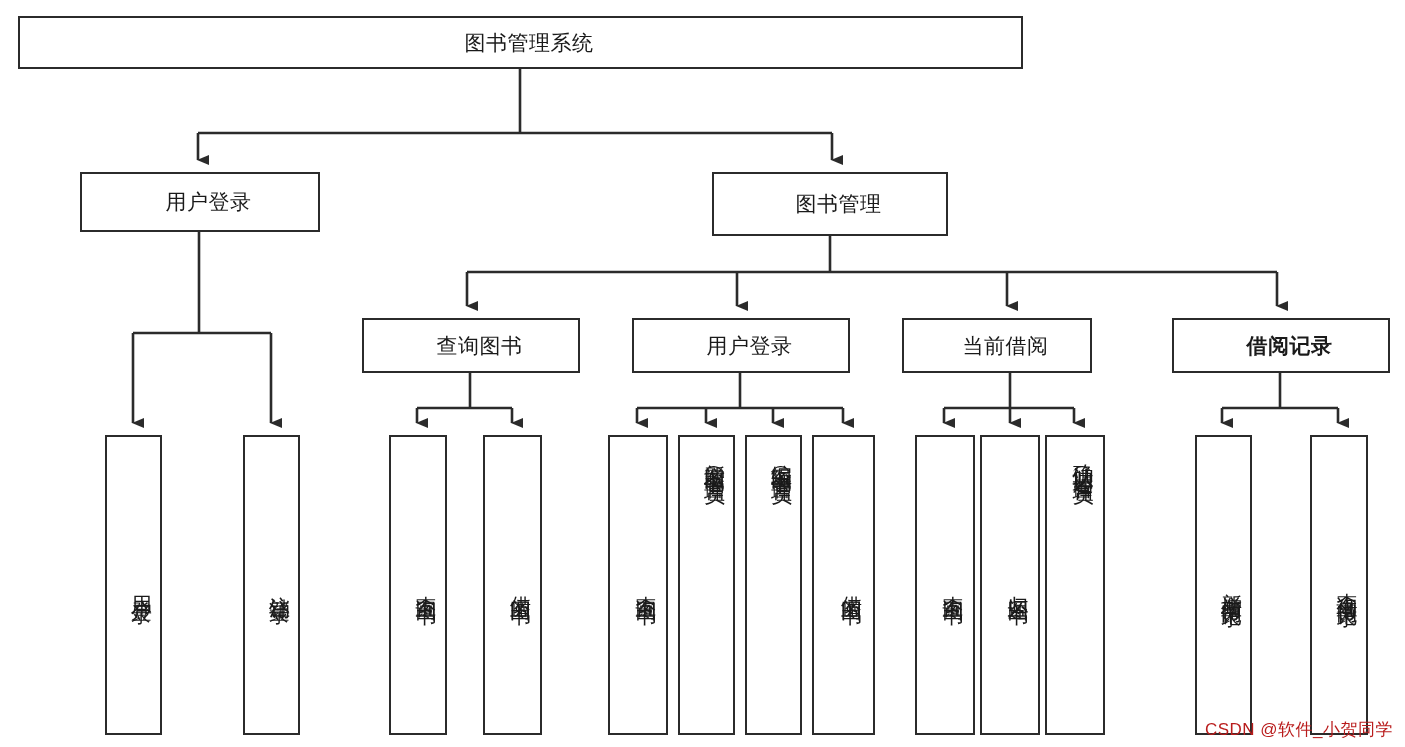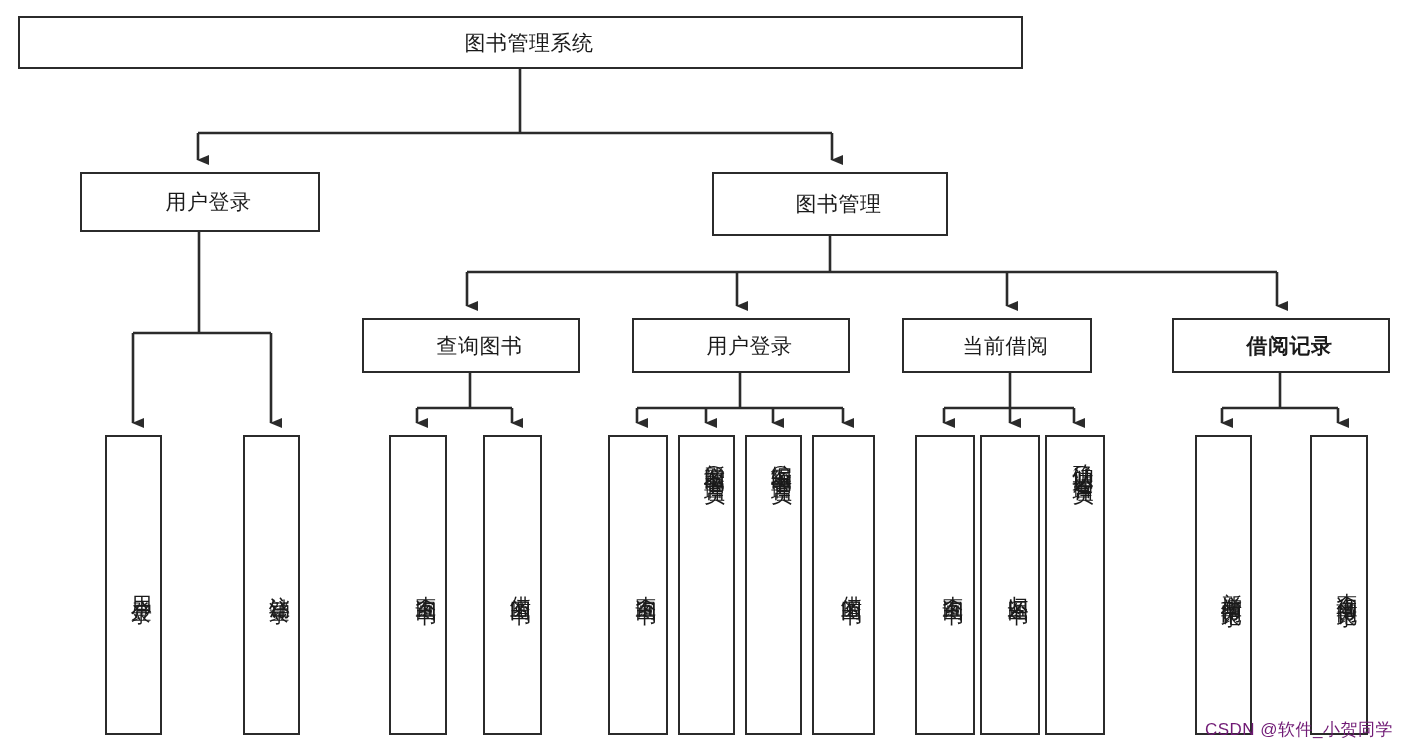--- a/index.html
+++ b/index.html
@@ -53,21 +53,21 @@
   }
   .node-v.center {
     justify-content: center;
     padding-top: 0;
   }
   .watermark {
     position: absolute;
     right: 12px;
     bottom: 6px;
     font-size: 17px;
-    color: #701a75;
+    color: #b91c1c;
     z-index: 6;
     white-space: nowrap;
     letter-spacing: 0.5px;
   }
 </style>
 </head>
 <body>
 
 <div id="canvas">
 

